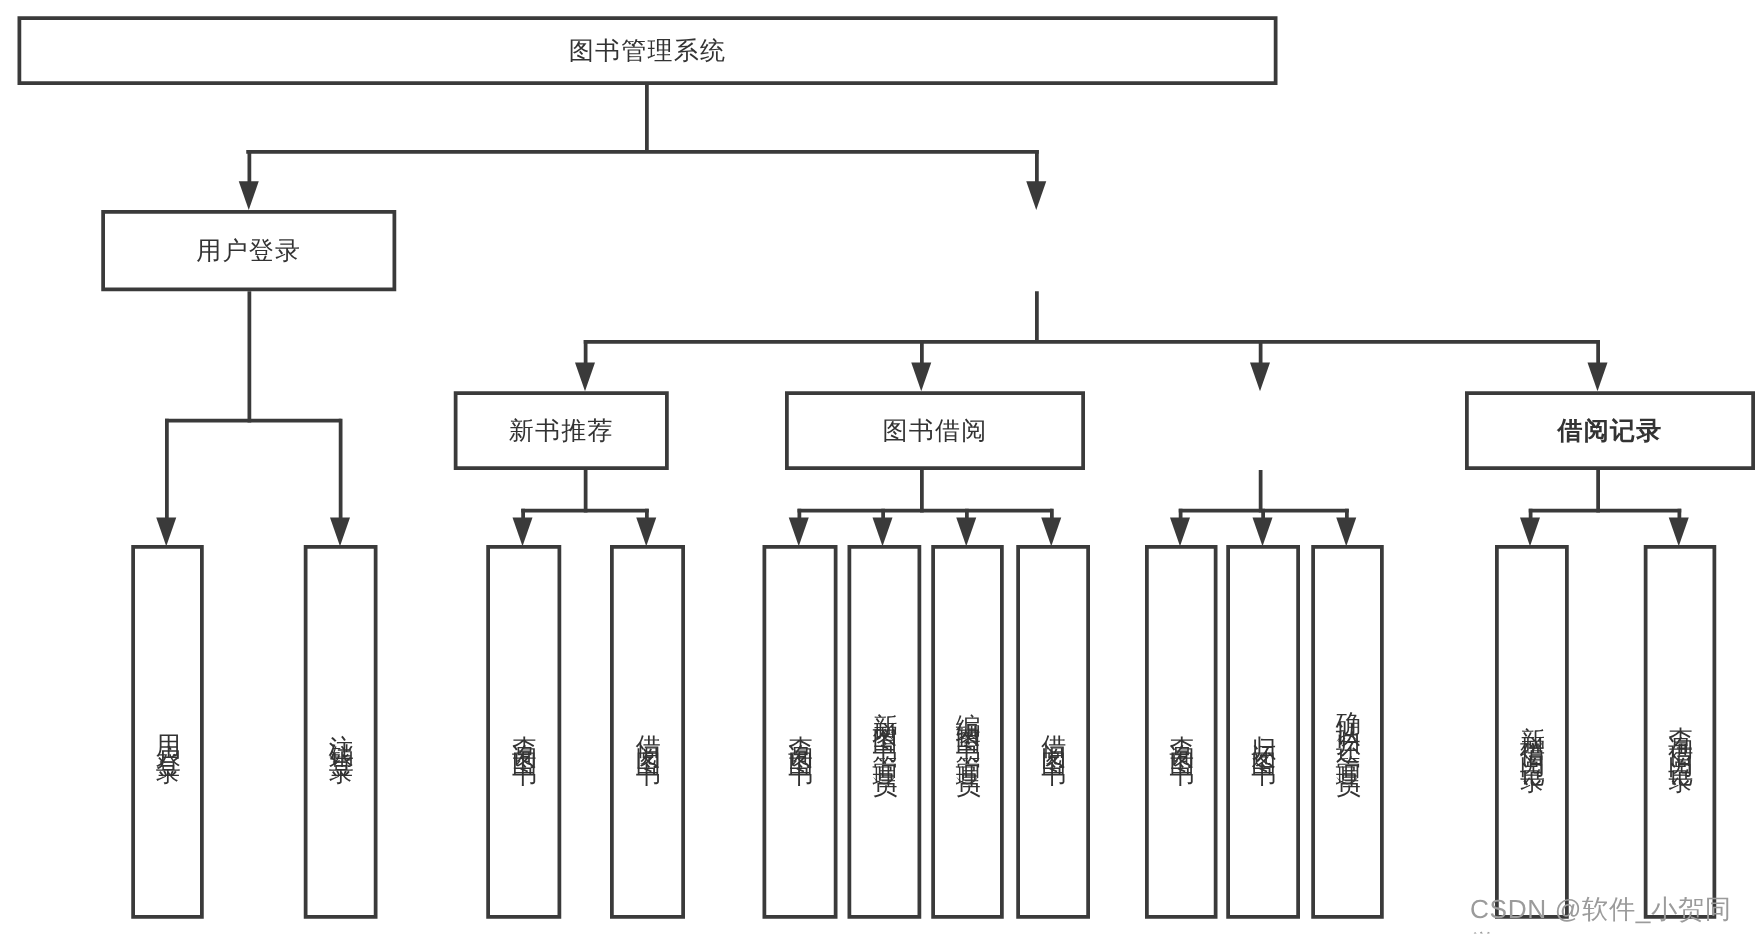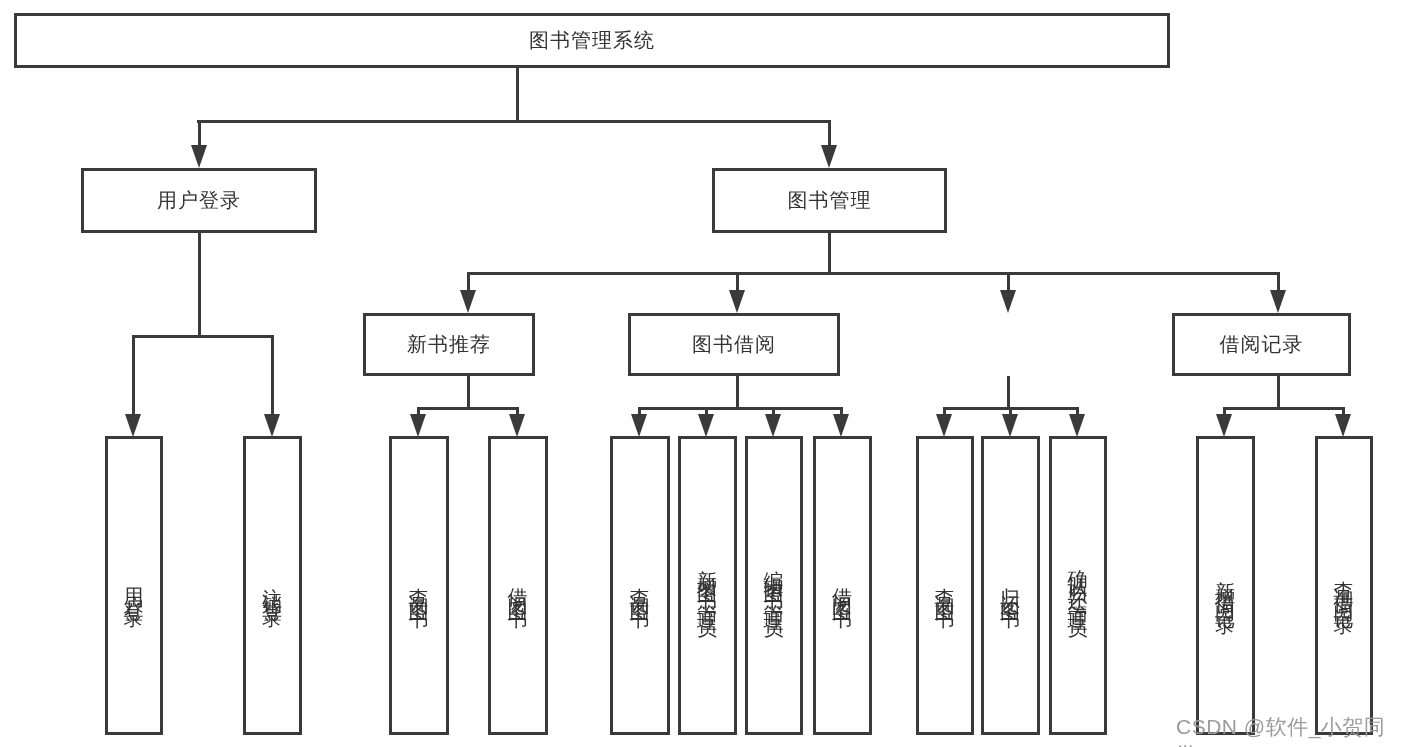--- a/index.html
+++ b/index.html
@@ -31,36 +31,33 @@
   .watermark {
     position:absolute; left:1176px; top:713px; font-size:21px;
     color:#9b9b9b; letter-spacing:0.5px; z-index:5;
   }
 </style>
 </head>
 <body>
 
 <div class="canvas">
 
-  <div class="node" style="left:14px; top:13px; width:1156px; height:55px;">
+  <div class="node" style="left:14px; top:13px; width:1008px; height:55px;">
     <span>图书管理系统</span>
   </div>
 
   <div class="vline" style="left:516px; top:68px; height:54px;"></div>
   <div class="hline" style="left:197px; top:120px; width:634px;"></div>
   <div class="vline" style="left:198px; top:120px; height:28px;"></div>
   <div class="arrow" style="left:191px; top:145px;"></div>
   <div class="vline" style="left:828px; top:120px; height:28px;"></div>
   <div class="arrow" style="left:821px; top:145px;"></div>
 
   <div class="node" style="left:81px; top:168px; width:236px; height:65px;">
     <span>用户登录</span>
-  </div>
-  <div class="node" style="left:712px; top:168px; width:235px; height:65px;">
-    <span>图书管理</span>
   </div>
 
   <div class="vline" style="left:198px; top:233px; height:105px;"></div>
   <div class="hline" style="left:132px; top:335px; width:141px;"></div>
   <div class="vline" style="left:132px; top:335px; height:80px;"></div>
   <div class="arrow" style="left:125px; top:414px;"></div>
   <div class="vline" style="left:271px; top:335px; height:80px;"></div>
   <div class="arrow" style="left:264px; top:414px;"></div>
 
   <div class="vline" style="left:828px; top:233px; height:41px;"></div>
@@ -70,24 +67,24 @@
   <div class="vline" style="left:736px; top:272px; height:22px;"></div>
   <div class="arrow" style="left:729px; top:290px;"></div>
   <div class="vline" style="left:1007px; top:272px; height:22px;"></div>
   <div class="arrow" style="left:1000px; top:290px;"></div>
   <div class="vline" style="left:1277px; top:272px; height:22px;"></div>
   <div class="arrow" style="left:1270px; top:290px;"></div>
 
   <div class="node" style="left:363px; top:313px; width:172px; height:63px;">
     <span>新书推荐</span>
   </div>
-  <div class="node" style="left:628px; top:313px; width:212px; height:63px;">
+  <div class="node" style="left:628px; top:313px; width:240px; height:63px;">
     <span>图书借阅</span>
   </div>
-  <div class="node" style="left:1172px; top:313px; width:179px; height:63px;">
+  <div class="node" style="left:1172px; top:313px; width:232px; height:63px;font-weight:bold;">
     <span>借阅记录</span>
   </div>
 
   <div class="vline" style="left:467px; top:376px; height:34px;"></div>
   <div class="hline" style="left:417px; top:407px; width:102px;"></div>
   <div class="vline" style="left:417px; top:407px; height:10px;"></div>
   <div class="arrow" style="left:410px; top:414px;"></div>
   <div class="vline" style="left:516px; top:407px; height:10px;"></div>
   <div class="arrow" style="left:509px; top:414px;"></div>
 

